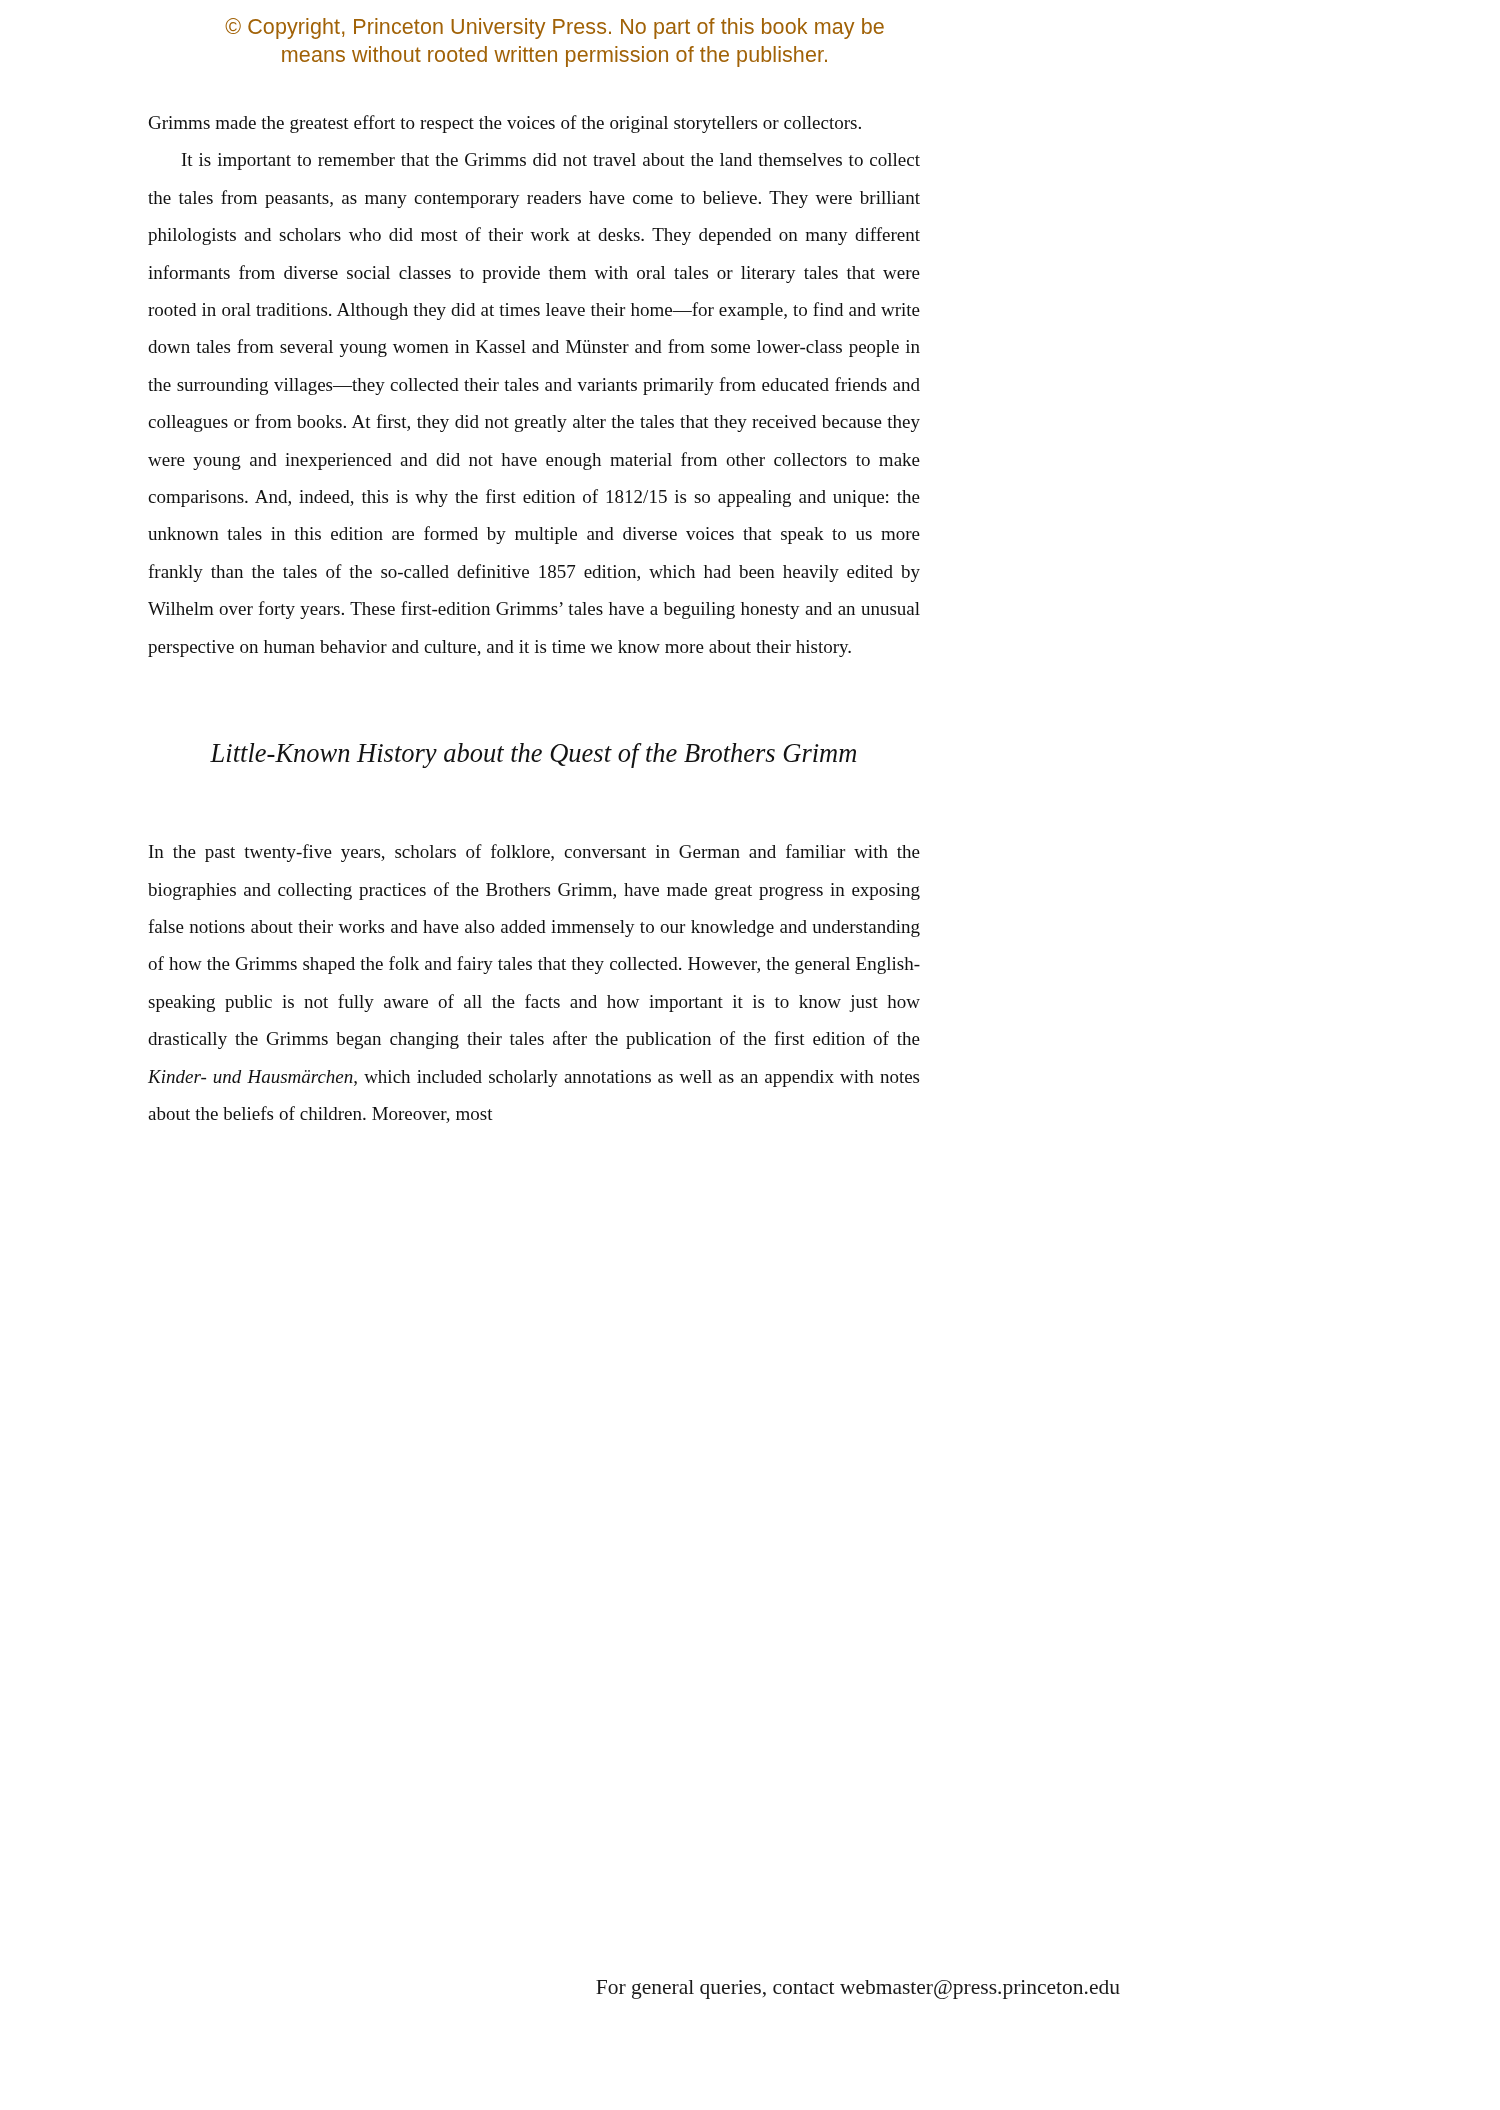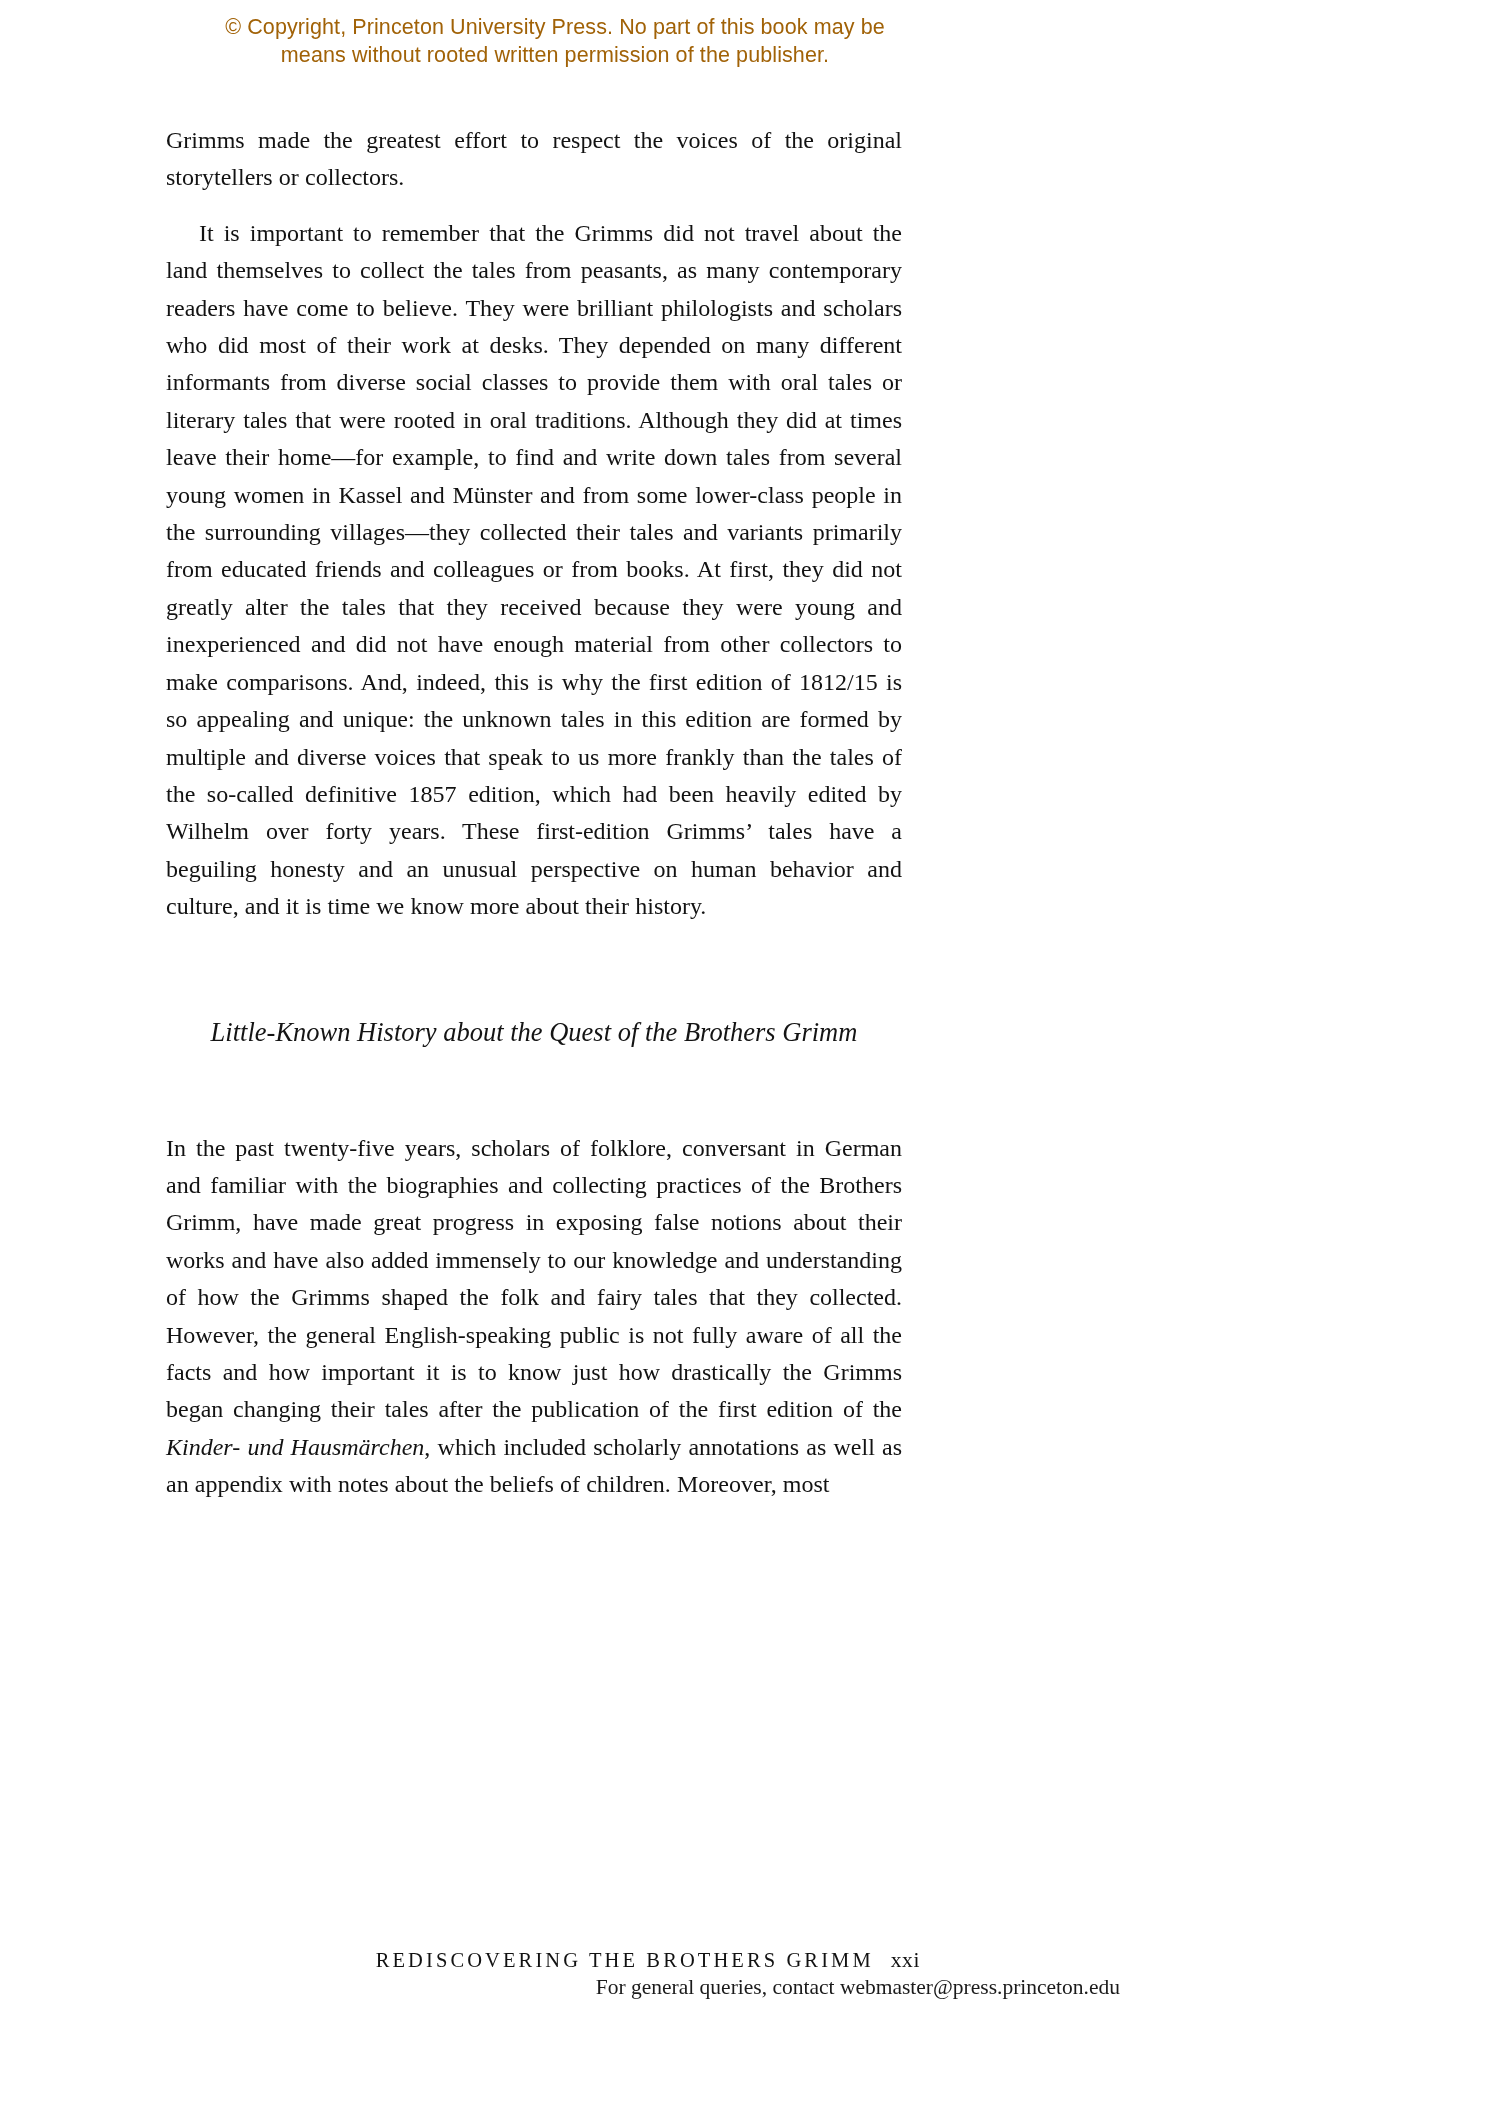--- a/index.html
+++ b/index.html
@@ -41,22 +41,22 @@
 
   
   .textcolumn {
     position: absolute;
     left: 148px;
     top: 104px;
     width: 772px;
   }
 
   p.body {
-    margin: 18px;
-    font-size: 24px;
+    margin: 0;
+    font-size: 19px;
     line-height: 37.4px;
     text-align: justify;
     text-align-last: left;
     word-spacing: 0.2px;
     hyphens: none;
     color: #121212;
   }
   p.body.indent { text-indent: 33px; }
   p.body.cont { text-indent: 0; }
 
@@ -130,19 +130,16 @@
     <div class="gap-before-heading"></div>
 
     <p class="heading-italic">Little-Known History about the Quest of the Brothers Grimm</p>
 
     <div class="gap-after-heading"></div>
 
     <p class="body cont"><span>In the past twenty-five years, scholars of folklore, conversant in German and familiar with the biographies and collecting practices of the Brothers Grimm, have made great progress in exposing false notions about their works and have also added immensely to our knowledge and understanding of how the Grimms shaped the folk and fairy tales that they collected. However, the general English-speaking public is not fully aware of all the facts and how important it is to know just how drastically the Grimms began changing their tales after the publication of the first edition of the </span><i class="title-italic">Kinder- und Hausmärchen</i><span>, which included scholarly annotations as well as an appendix with notes about the beliefs of children. Moreover, most</span></p>
 
   </div>
 
-  <div class="running-footer">
-    <span class="rf-title">REDISCOVERING THE BROTHERS GRIMM</span><span class="rf-page">xxi</span>
-  </div>
 
   <div class="watermark-footer">For general queries, contact webmaster@press.princeton.edu</div>
 
 </div>
 
 </body></html>

